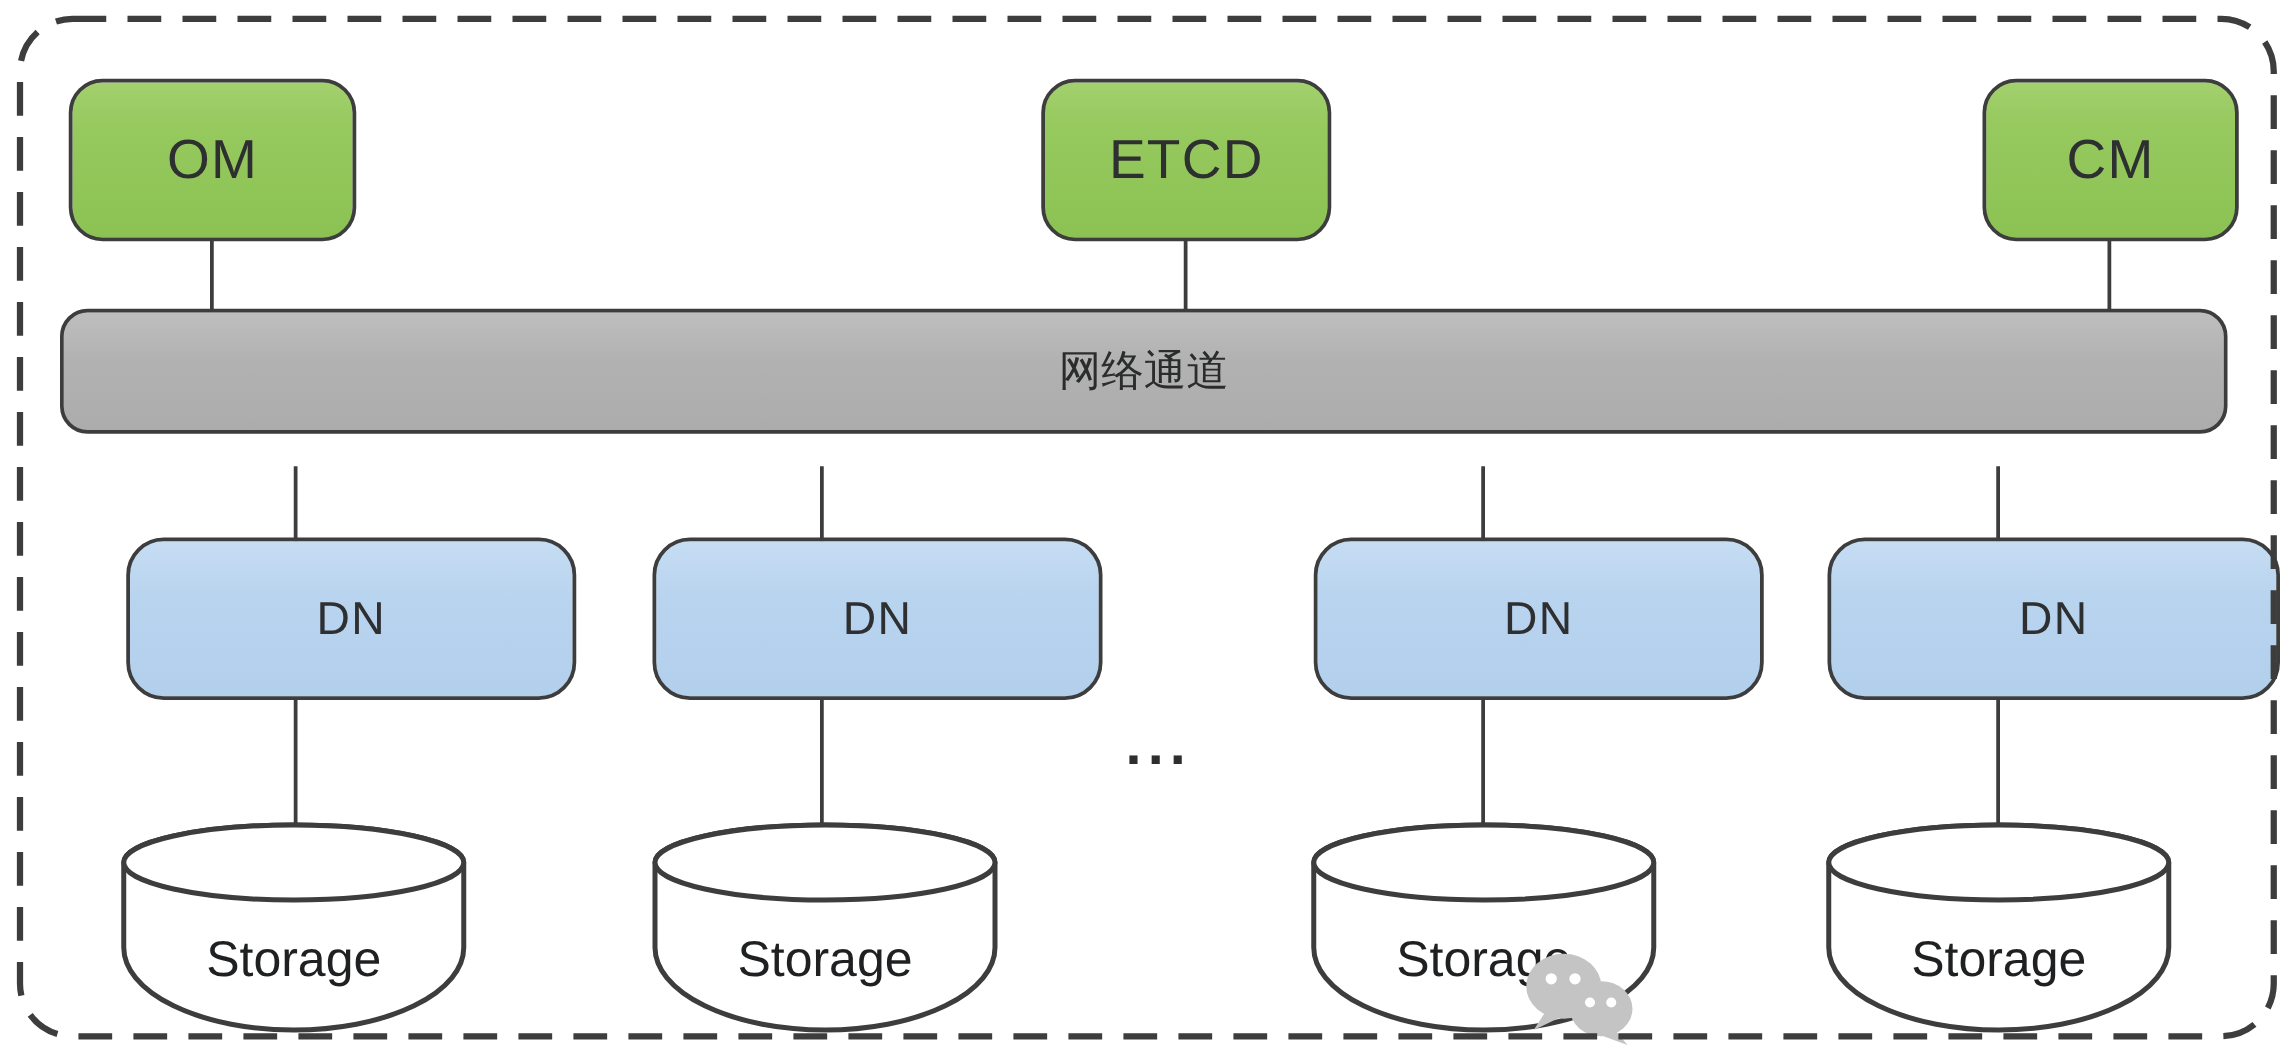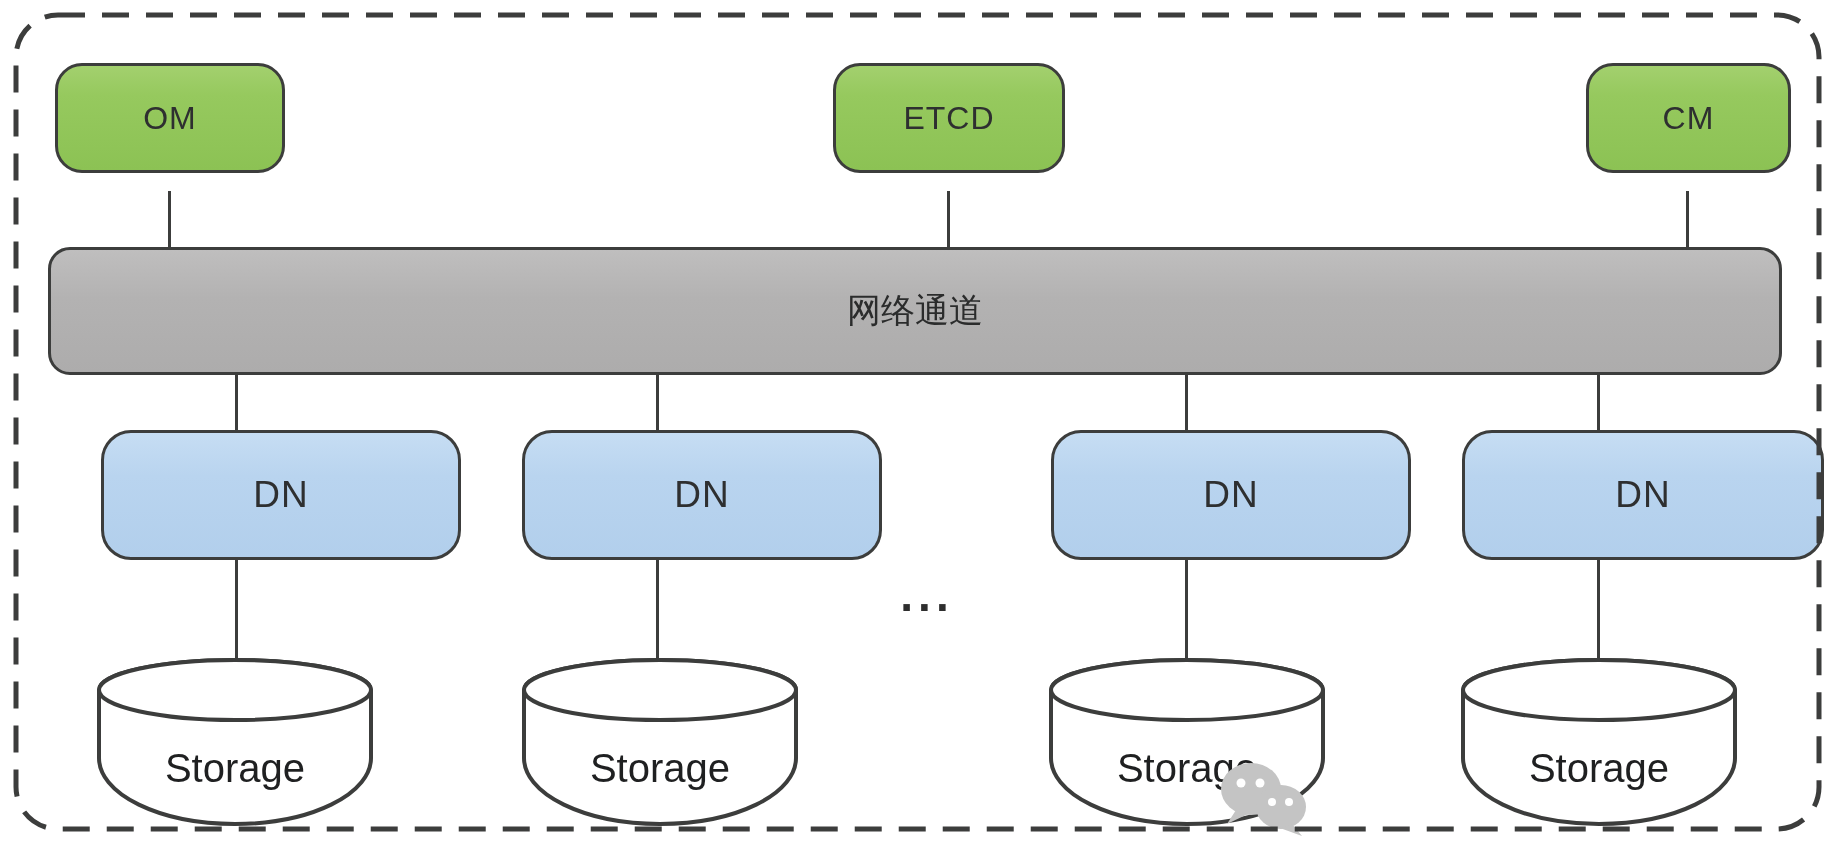--- a/index.html
+++ b/index.html
@@ -40,38 +40,38 @@
     align-items:center;
     justify-content:center;
     border:3px solid var(--c-stroke);
     box-sizing:border-box;
     color:var(--c-text);
     z-index:10;
   }
   .node-green{
     background:linear-gradient(180deg, var(--c-green-light) 0%, var(--c-green) 28%, #8cc254 100%);
     border-radius:27px;
-    font-size:32px;
+    font-size:44px;
     letter-spacing:1px;
-    height:110px;
+    height:130px;
     top:63px;
   }
   .node-blue{
     background:linear-gradient(180deg, var(--c-blue-light) 0%, var(--c-blue) 35%, #b2cfec 100%);
     border-radius:30px;
     font-size:37px;
     letter-spacing:1px;
     height:130px;
     top:430px;
     margin-left:44px;
   }
   .bus{
     position:absolute;
     left:48px;top:247px;
-    width:1734px;height:128px;
+    width:1734px;height:100px;
     background:linear-gradient(180deg, var(--c-gray-light) 0%, var(--c-gray) 40%, #adacac 100%);
     border:3px solid var(--c-stroke);
     border-radius:22px;
     box-sizing:border-box;
     display:flex;align-items:center;justify-content:center;
     font-size:34px;
     color:#2b2c2c;
     z-index:10;
   }
   .connector{

